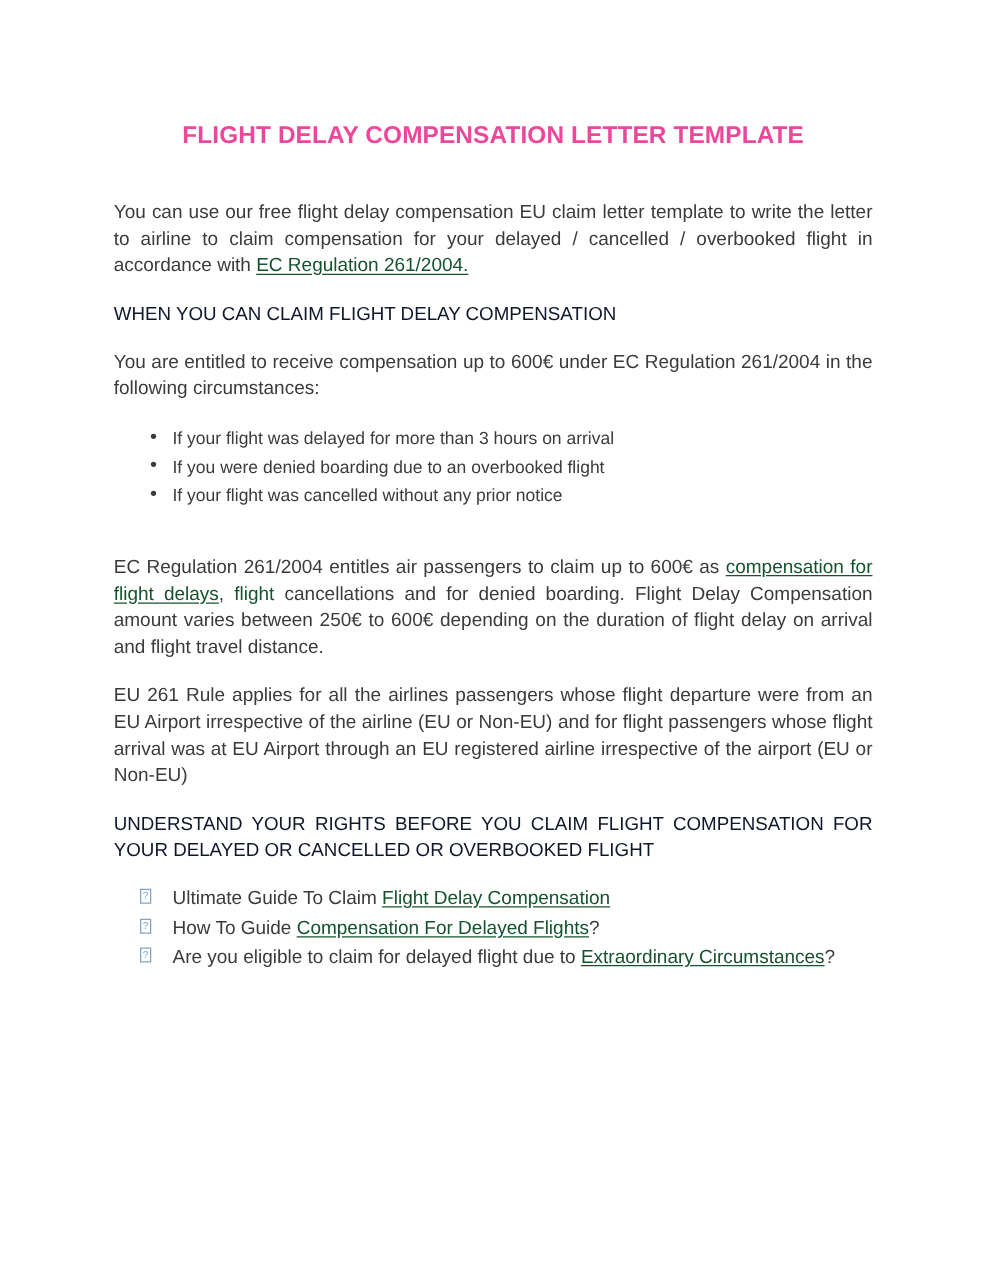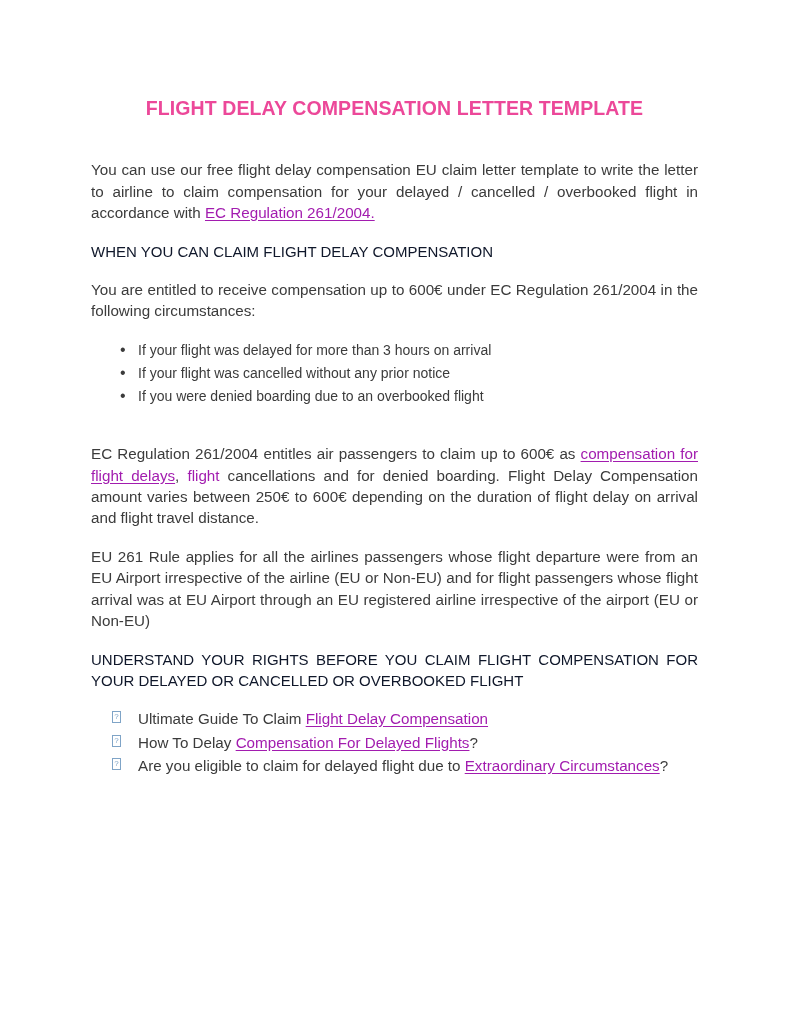--- a/index.html
+++ b/index.html
@@ -63,21 +63,21 @@
   h2.section-heading.two-line > span.l1 {
     display: block;
     text-align: justify;
     text-align-last: justify;
   }
   h2.section-heading.two-line > span.l2 {
     display: block;
   }
 
   a.doclink {
-    color: #a21caf;
+    color: #14532d;
     text-decoration: underline;
     text-underline-offset: 1.5px;
   }
   a.doclink.nounderline {
     text-decoration: none;
   }
 
   ul.disc-list {
     list-style: none;
     margin: 0;
@@ -148,22 +148,22 @@
     <h2 class="section-heading">WHEN YOU CAN CLAIM FLIGHT DELAY COMPENSATION</h2>
 
     <div class="sp-17"></div>
 
     <p class="body-para">You are entitled to receive compensation up to 600€ under EC Regulation 261/2004 in the following circumstances:</p>
 
     <div class="sp-18"></div>
 
     <ul class="disc-list">
       <li><span>If your flight was delayed for more than 3 hours on arrival</span></li>
+      <li><span>If you were denied boarding due to an overbooked flight</span></li>
       <li><span>If your flight was cancelled without any prior notice</span></li>
-      <li><span>If you were denied boarding due to an overbooked flight</span></li>
     </ul>
 
     <div class="sp-18"></div>
 
 
     <div class="sp-17"></div>
 
     <p class="body-para"><span>EC Regulation 261/2004 entitles air passengers to claim up to 600€ as </span><a class="doclink" href="#">compensation for flight delays</a><span>, </span><a class="doclink nounderline" href="#">flight</a><span> cancellations and for denied boarding. Flight Delay Compensation amount varies between 250€ to 600€ depending on the duration of flight delay on arrival and flight travel distance.</span></p>
 
     <div class="sp-18"></div>
@@ -174,18 +174,18 @@
 
     <h2 class="section-heading two-line">
         <span class="l1">UNDERSTAND YOUR RIGHTS BEFORE YOU CLAIM FLIGHT COMPENSATION FOR</span>
         <span class="l2">YOUR DELAYED OR CANCELLED OR OVERBOOKED FLIGHT</span>
       </h2>
 
     <div class="sp-16"></div>
 
     <ul class="tofu-list">
       <li><span class="tofu">?</span><span>Ultimate Guide To Claim </span><a class="doclink" href="#">Flight Delay Compensation</a><span></span></li>
-      <li><span class="tofu">?</span><span>How To Delay </span><a class="doclink" href="#">Compensation For Delayed Flights</a><span>?</span></li>
+      <li><span class="tofu">?</span><span>How To Guide </span><a class="doclink" href="#">Compensation For Delayed Flights</a><span>?</span></li>
       <li><span class="tofu">?</span><span>Are you eligible to claim for delayed flight due to </span><a class="doclink" href="#">Extraordinary Circumstances</a><span>?</span></li>
     </ul>
 
   </div>
 </div>
 
 </body></html>

